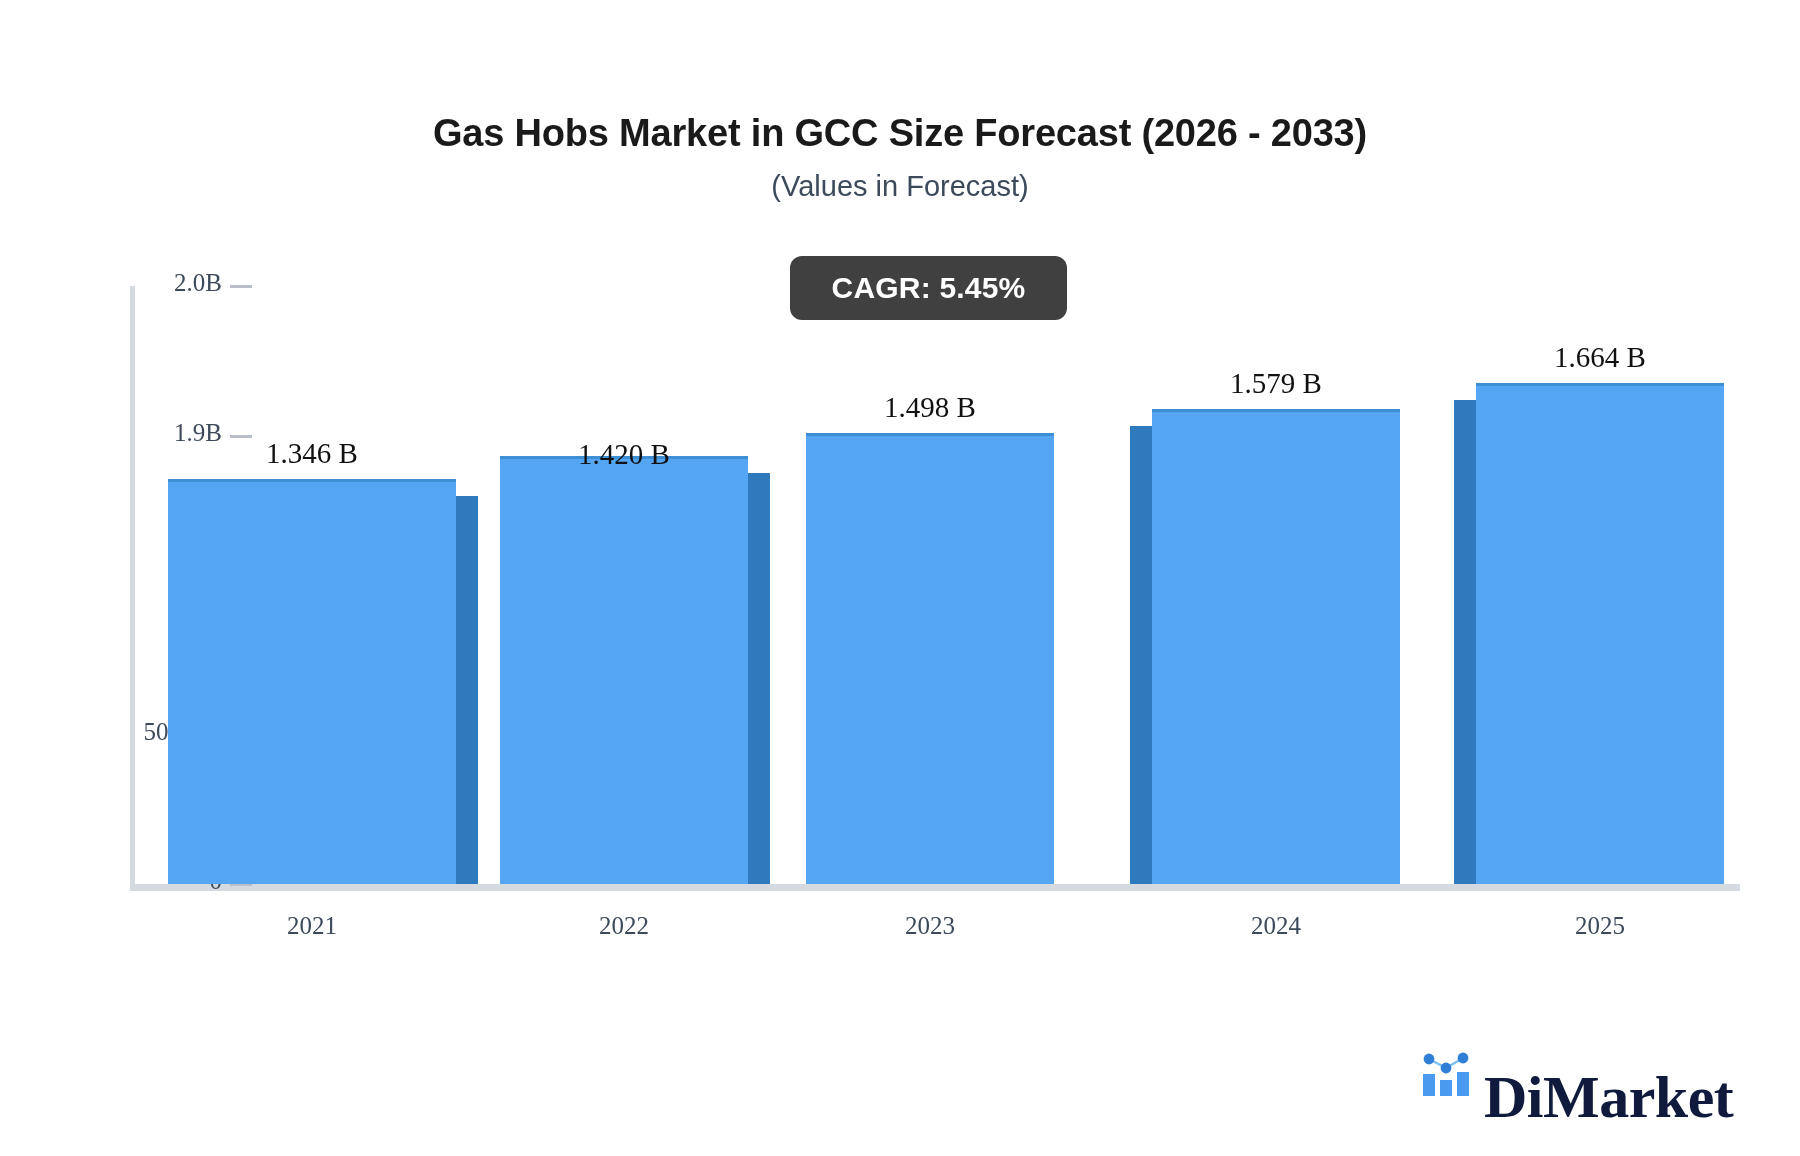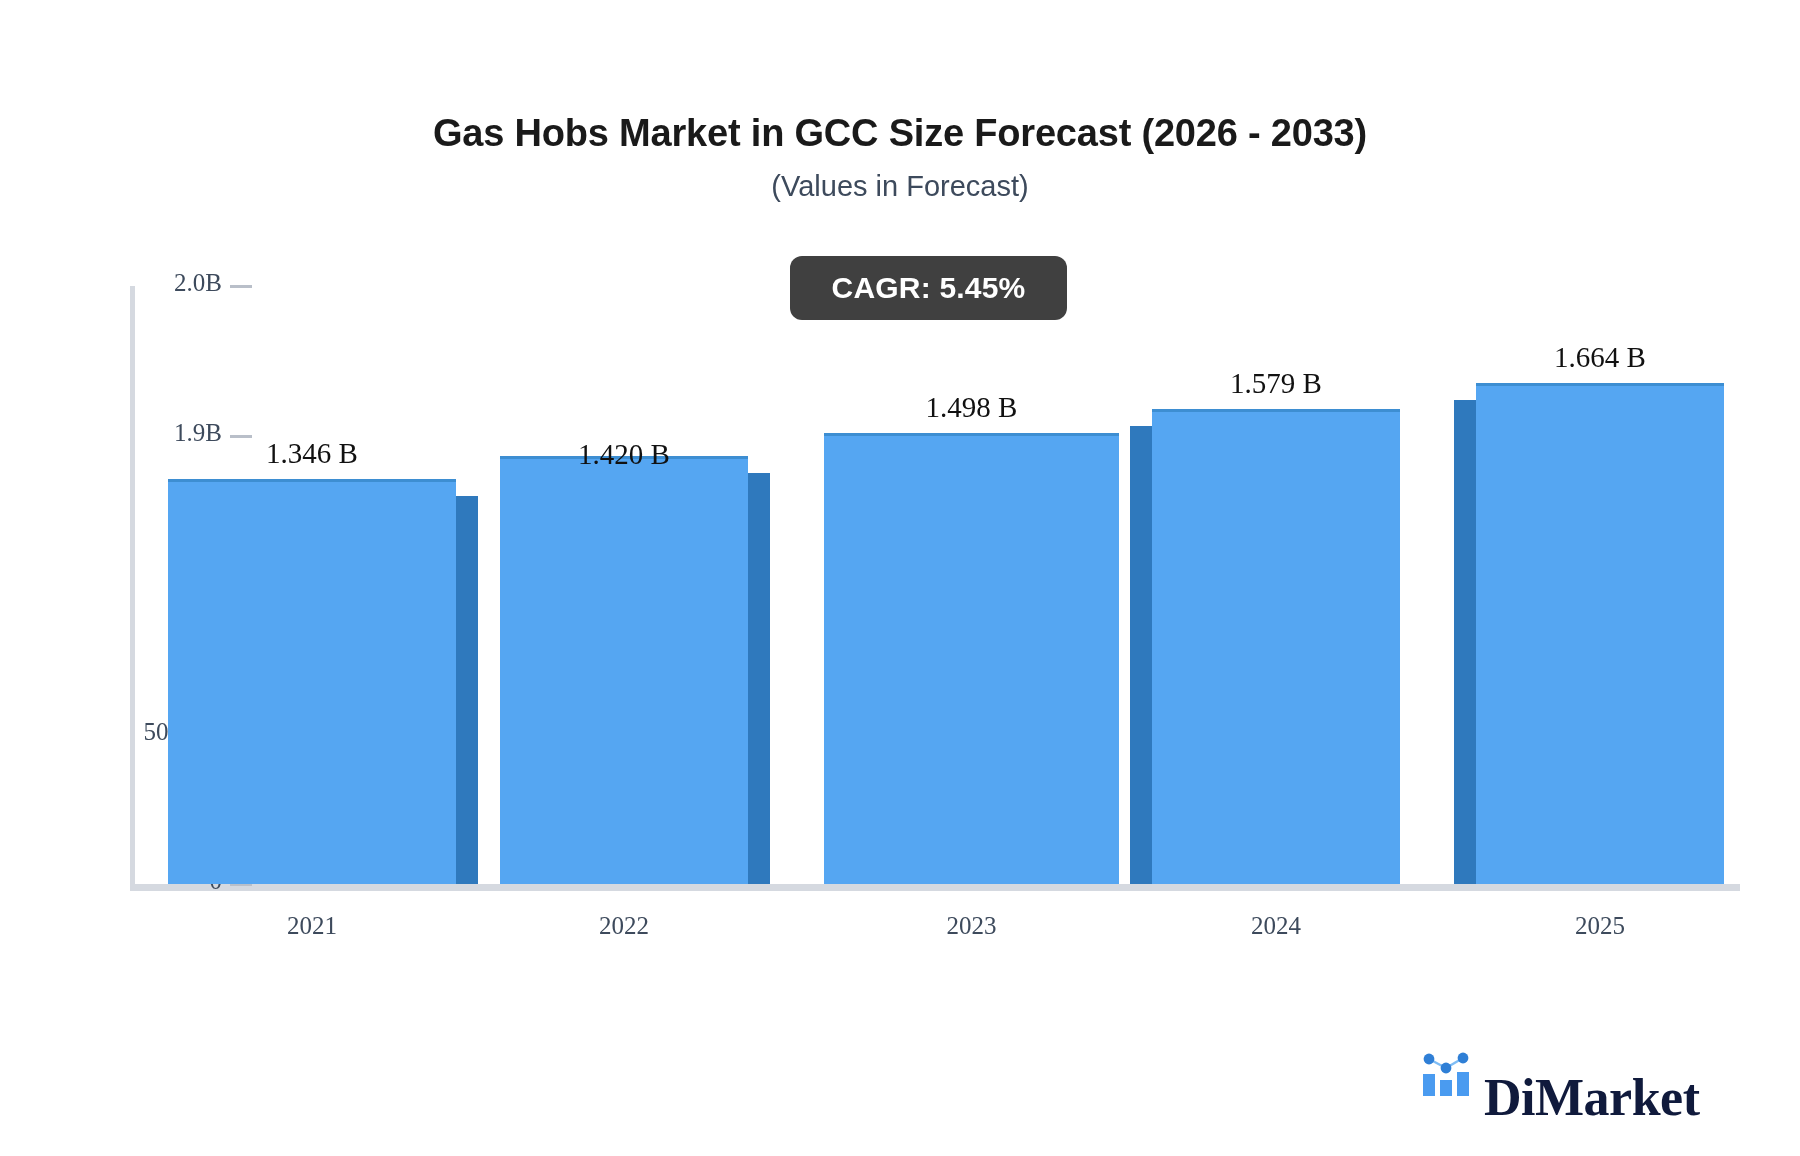--- a/index.html
+++ b/index.html
@@ -162,21 +162,21 @@
     position: absolute;
     left: 1420px;
     top: 1040px;
     width: 300px;
     height: 70px;
     display: flex;
     align-items: center;
   }
   #logo .logo-text {
     font-family: "Liberation Serif", serif;
-    font-size: 52px;
+    font-size: 60px;
     font-weight: bold;
     color: #101a3c;
     letter-spacing: -0.5px;
     margin-left: 12px;
     margin-top: 44px;
   }
 </style>
 </head>
 <body>
 
@@ -219,21 +219,21 @@
           <div class="bar-face" style="height:402.454px"></div>
           <div class="bar-value" style="bottom:416.454px">1.346 B</div>
           <div class="bar-xlabel">2021</div>
         </div>
         <div class="bar-group" style="left: 370px; width: 248px;">
           <div class="bar-side right" style="height:410.58px"></div>
           <div class="bar-face" style="height:424.58px"></div>
           <div class="bar-value" style="bottom:415px">1.420 B</div>
           <div class="bar-xlabel">2022</div>
         </div>
-        <div class="bar-group" style="left: 694px; width: 295px;">
+        <div class="bar-group" style="left: 676px; width: 248px;">
           <div class="bar-face" style="height:447.902px"></div>
           <div class="bar-value" style="bottom:461.902px">1.498 B</div>
           <div class="bar-xlabel">2023</div>
         </div>
         <div class="bar-group" style="left: 1022px; width: 248px;">
           <div class="bar-side left" style="height:458.121px"></div>
           <div class="bar-face" style="height:472.121px"></div>
           <div class="bar-value" style="bottom:486.121px">1.579 B</div>
           <div class="bar-xlabel">2024</div>
         </div>

